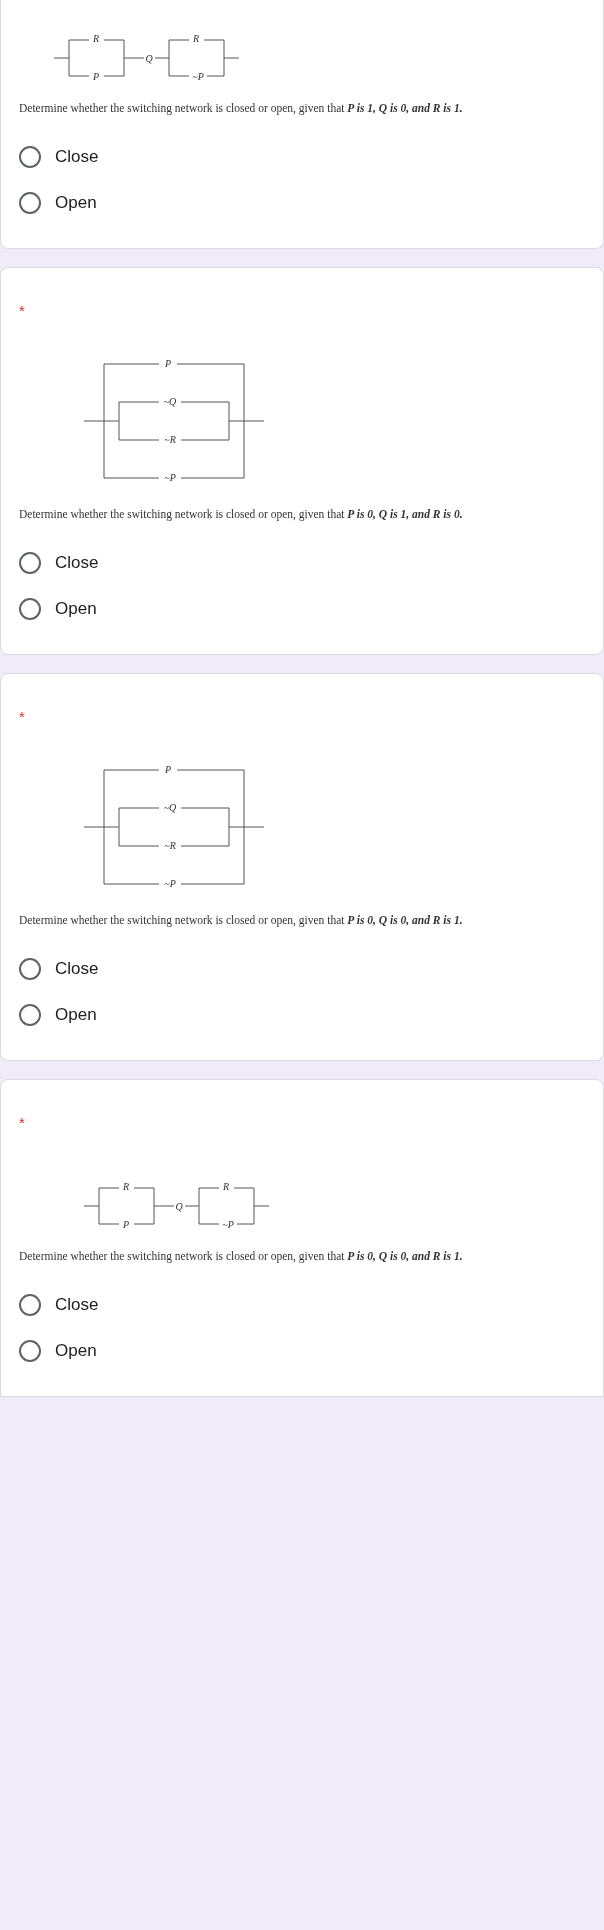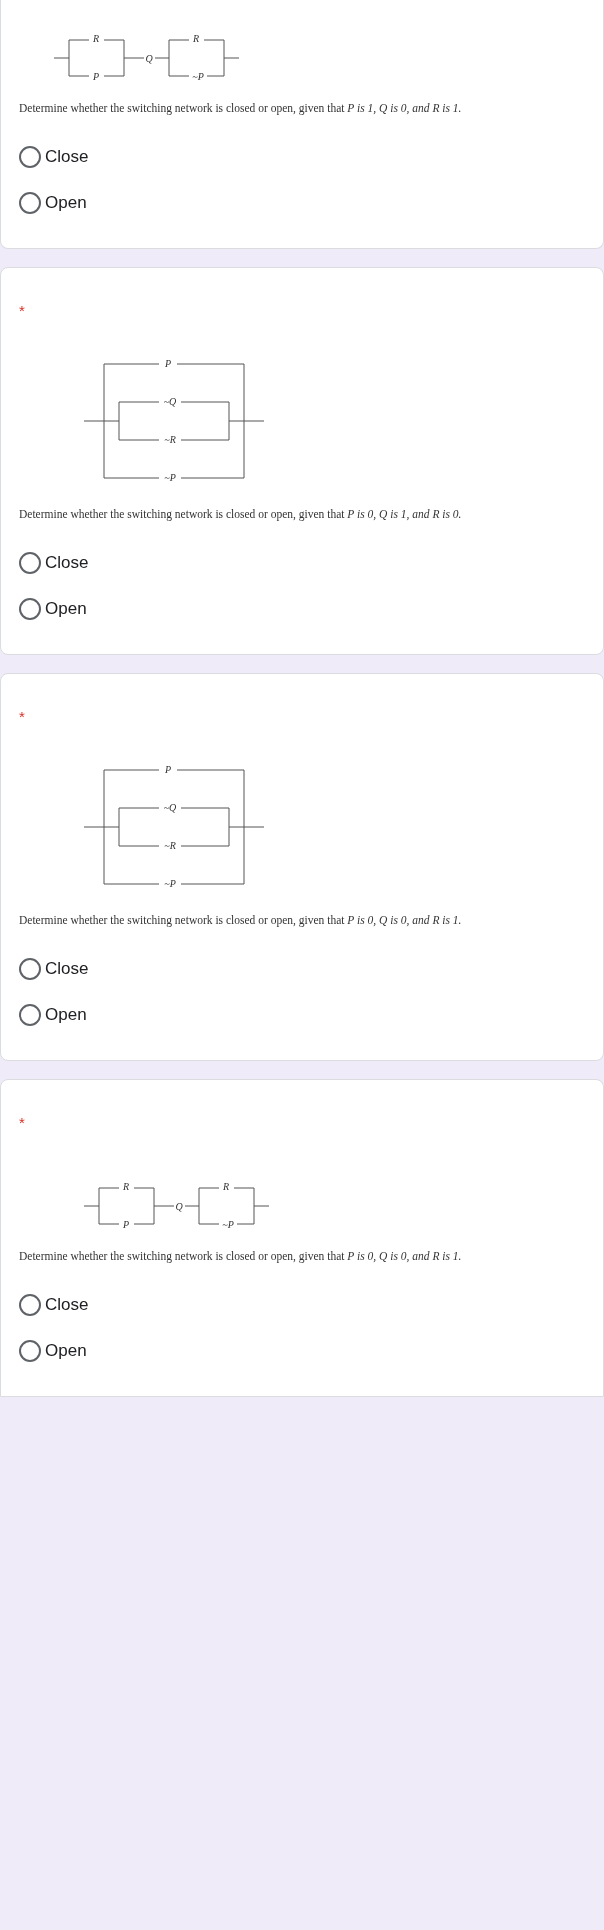--- a/index.html
+++ b/index.html
@@ -19,25 +19,25 @@
   .required { color: #d93025; font-size: 15px; }
   .diagram-wrap { margin: 8px 0 10px 0; text-align:left; }
   .diagram-wrap svg { display:block; }
   .qtext {
     font-family: Georgia, 'Times New Roman', serif;
     font-size: 11.5px;
     color: #333;
     margin: 4px 0 18px 0;
     line-height: 1.4;
   }
-  .qtext i { font-style: italic; }
+  .qtext i { font-style: italic; font-weight: bold; }
   .option {
     display: flex;
     align-items: center;
-    gap: 4px;
+    gap: 14px;
     padding: 12px 0;
     cursor: pointer;
   }
   .radio {
     width: 22px; height: 22px;
     border: 2.5px solid #5f6368;
     border-radius: 50%;
     flex-shrink: 0;
   }
   .option-label {

